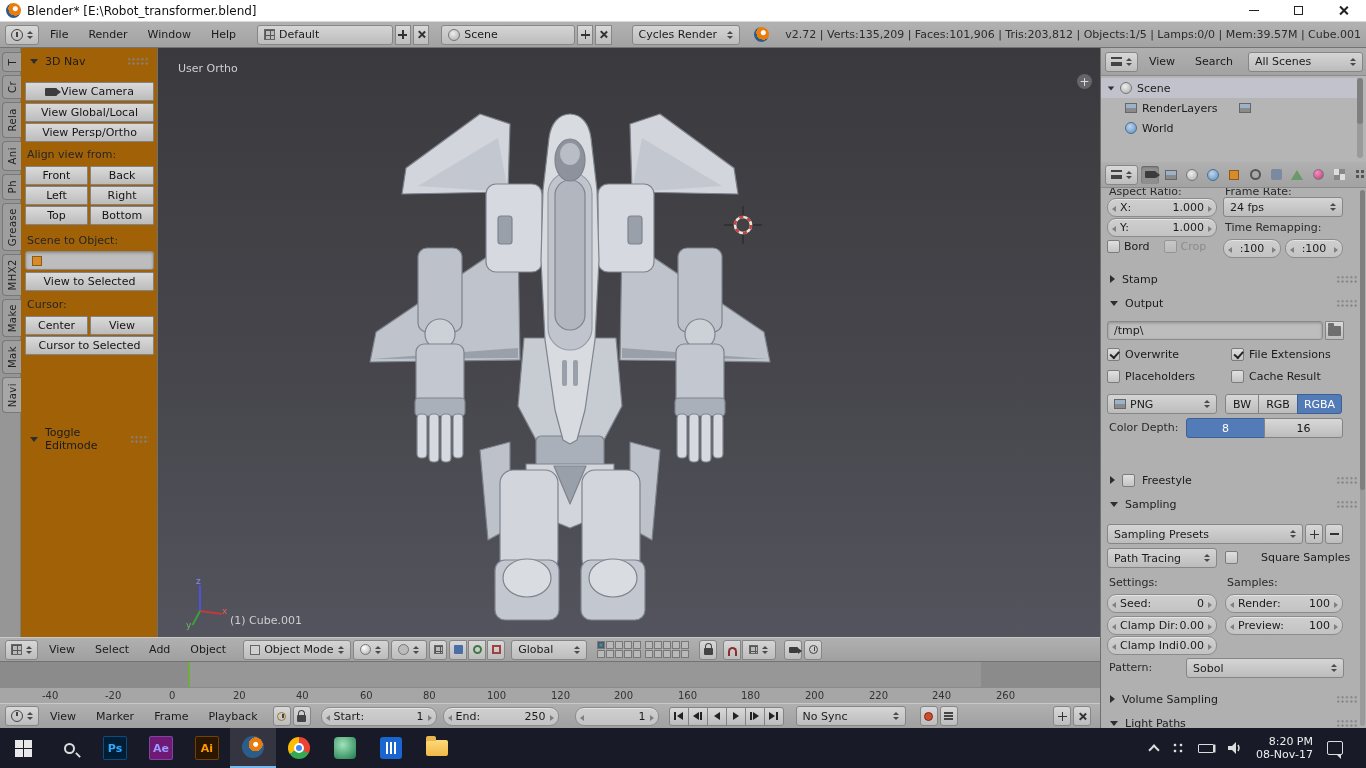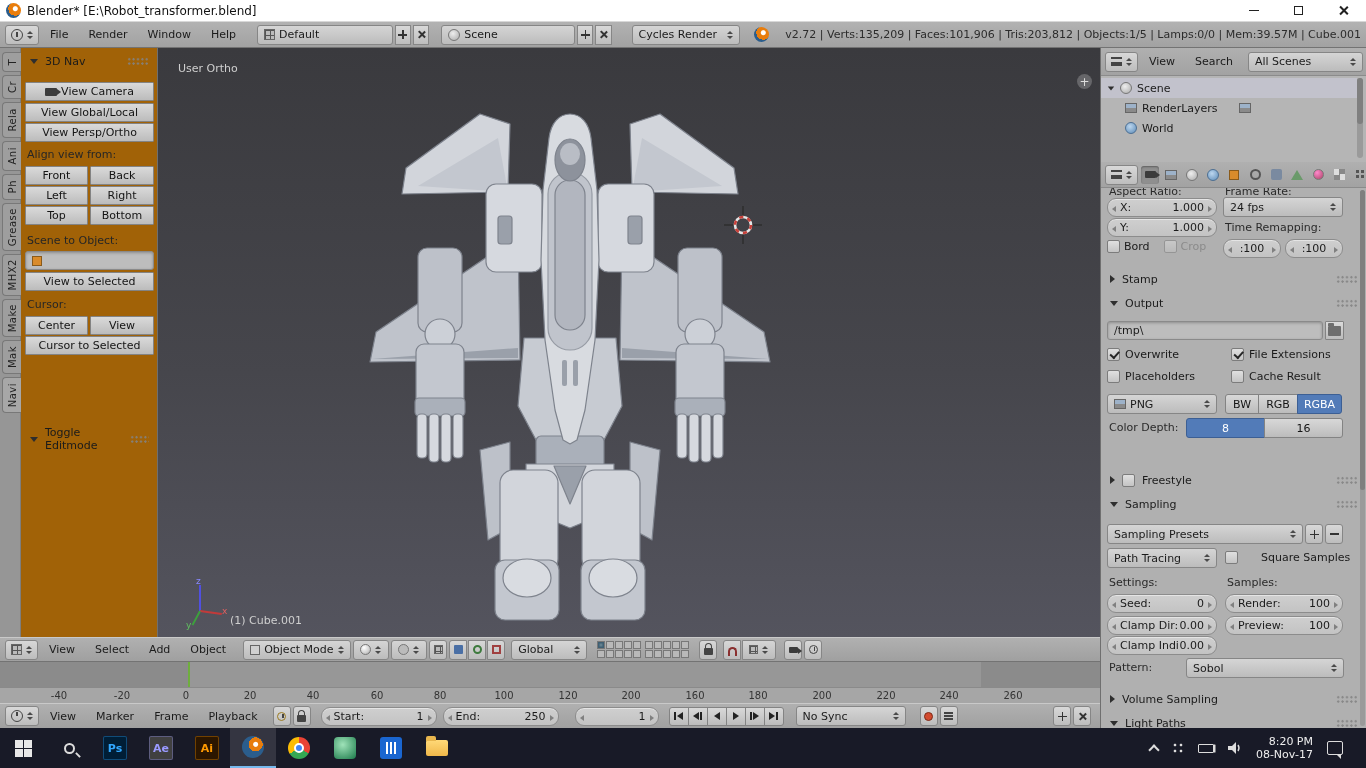--- a/index.html
+++ b/index.html
@@ -70,21 +70,21 @@
 
 .viewport{position:absolute;left:158px;top:48px;width:942px;height:589px;background:linear-gradient(#3a3a3e 0%,#46464c 55%,#54545e 100%);overflow:hidden}
 .vplabel{position:absolute;color:#cfcfcf}
 .plusexp{position:absolute;width:15px;height:15px;border-radius:50%;background:rgba(255,255,255,.22);color:#ddd;display:flex;align-items:center;justify-content:center;font-size:12px}
 .axis-line{position:absolute;transform-origin:0 50%}
 .axis-lbl{position:absolute;font-size:9px}
 
 .v3dheader{position:absolute;left:0;top:637px;width:1100px;height:25px;background:linear-gradient(#b0b0b0,#a0a0a0);border-top:1px solid #c9c9c9;border-bottom:1px solid #737373;display:flex;align-items:center;padding:0 5px;gap:2px}
 .timeline{position:absolute;left:0;top:662px;width:1100px;height:41px;background:#979797;overflow:hidden}
 .tl-ruler{position:absolute;left:0;top:25px;width:1100px;height:16px;background:#a6a6a6;border-top:1px solid #8a8a8a}
-.tl-tick{position:absolute;top:2px;width:34px;text-align:center;font-size:10px;color:#333}
+.tl-tick{position:absolute;top:2px;width:34px;font-size:10px;color:#333}
 .tl-dim{position:absolute;top:0;height:41px;background:rgba(0,0,0,.08)}
 .playhead{position:absolute;top:0;width:2px;height:25px;background:#6fae3e}
 .tlheader{position:absolute;left:0;top:703px;width:1100px;height:25px;background:linear-gradient(#b0b0b0,#a0a0a0);border-top:1px solid #c9c9c9;display:flex;align-items:center;padding:0 5px;gap:2px}
 .pb{width:20px;height:19px;background:linear-gradient(#d8d8d8,#bcbcbc);border:1px solid #838383;margin-left:-1px;display:flex;align-items:center;justify-content:center;gap:1px}
 .pb:first-child{border-radius:3px 0 0 3px;margin-left:0}
 .pb:last-child{border-radius:0 3px 3px 0}
 .pt-l{width:0;height:0;border-top:4px solid transparent;border-bottom:4px solid transparent;border-right:6px solid #222}
 .pt-r{width:0;height:0;border-top:4px solid transparent;border-bottom:4px solid transparent;border-left:6px solid #222}
 .pbar{width:2px;height:8px;background:#222}
 .recdot{width:9px;height:9px;border-radius:50%;background:#d24a2e;border:1px solid #7c2a18}
@@ -843,21 +843,21 @@
         <i></i>
       </div>
   </div>
   <div class="tslot">
       <i class="maglass"></i>
     </div>
   <div class="tslot">
     <div class="appsq" style="background:#001e36;color:#31a8ff;border:1px solid #31a8ff55">Ps</div>
   </div>
   <div class="tslot">
-    <div class="appsq" style="background:#404040;color:#9a9aff;border:1px solid #9a9aff55">Ae</div>
+    <div class="appsq" style="background:#701a75;color:#9a9aff;border:1px solid #9a9aff55">Ae</div>
   </div>
   <div class="tslot">
     <div class="appsq" style="background:#2b1600;color:#ff9a00;border:1px solid #ff9a0055">Ai</div>
   </div>
   <div class="tslot" style="background:rgba(255,255,255,.12);border-bottom:2px solid #76b9ed">
     <div class="blogo" style="margin:0;width:22px;height:22px"></div>
   </div>
   <div class="tslot">
     <div style="width:22px;height:22px;border-radius:50%;background:conic-gradient(#ea4335 0 33%,#34a853 0 66%,#fbbc05 0);position:relative">
       <i style="position:absolute;left:6px;top:6px;width:10px;height:10px;border-radius:50%;background:#4285f4;border:2px solid #fff"></i>

